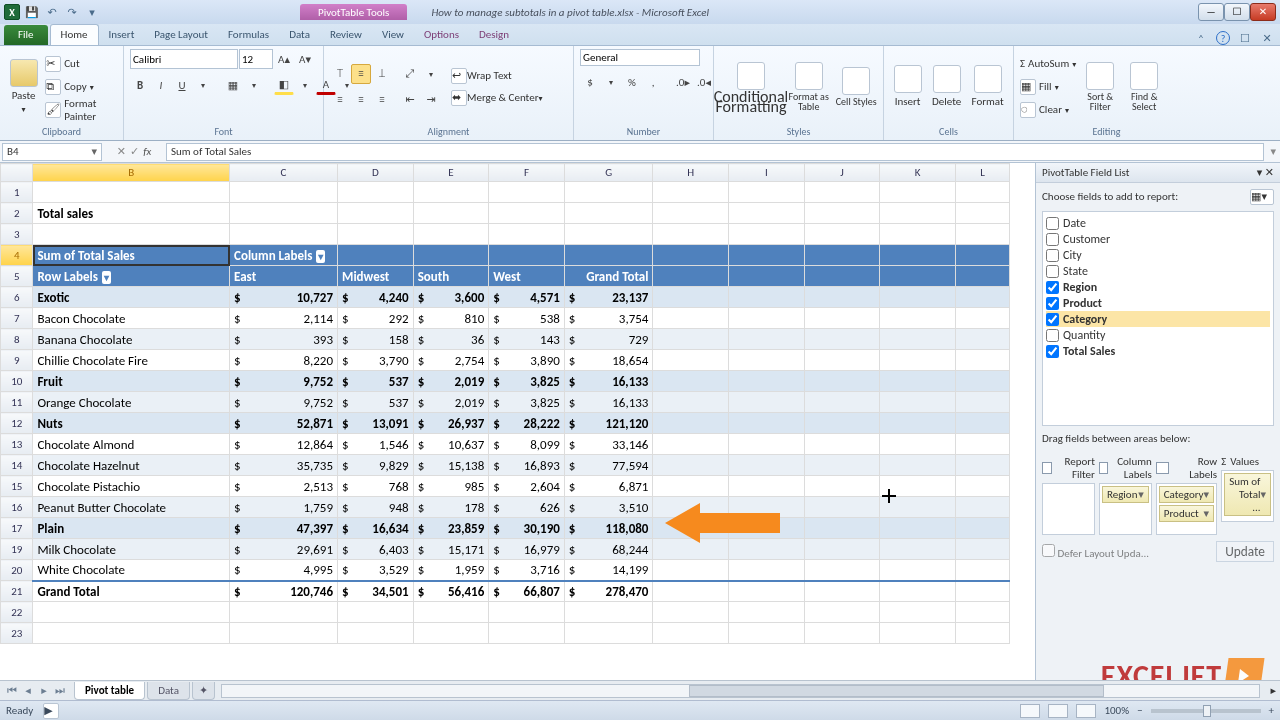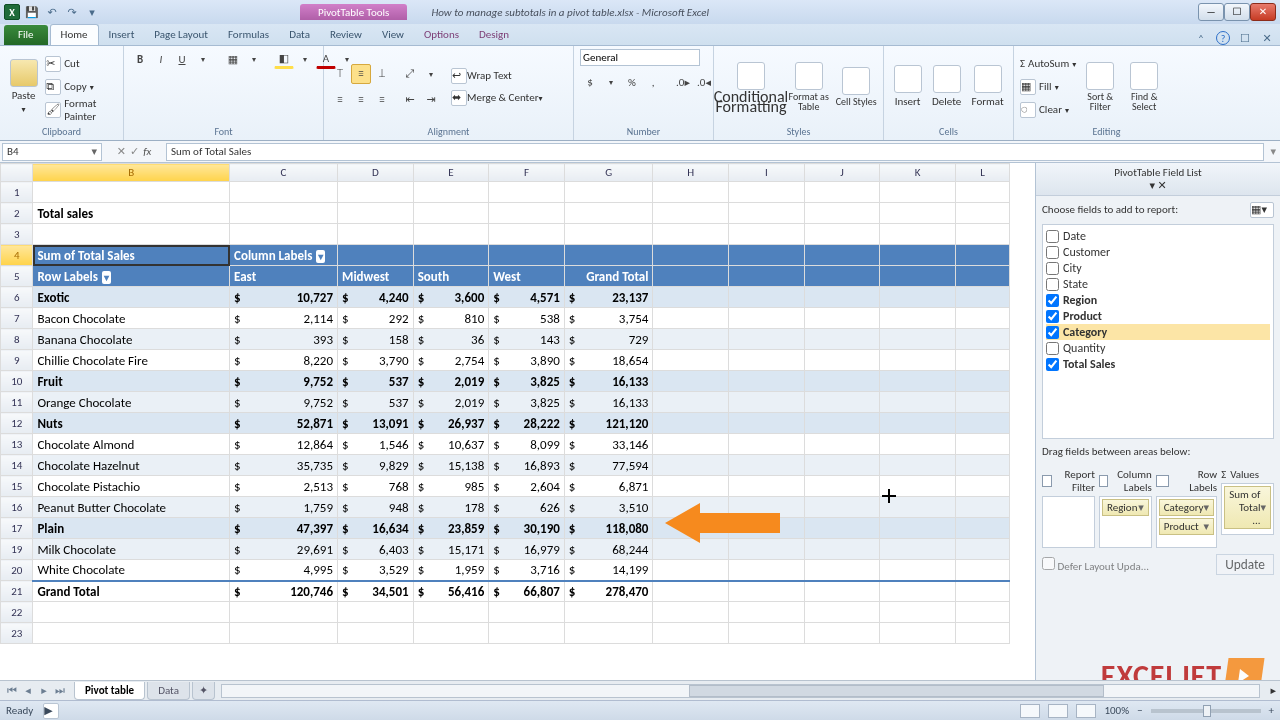--- a/index.html
+++ b/index.html
@@ -57,21 +57,21 @@
   td.indent { padding-left:18px; }
   tr.pvhdr td { background:#4f81bd; color:#fff; font-weight:bold;}
   tr.pvhdr td.filterdd::after { content:"▾"; font-size:10px; margin-left:4px; background:#fff; color:#4f81bd; padding:0 2px; border-radius:2px;}
   tr.sub td { background:#dae6f2; font-weight:bold; }
   tr.grand td { border-top:2px solid #4f81bd; font-weight:bold;}
   tr.grand td.money { border-top:2px solid #4f81bd; }
   tr.band td { background:#eaf0f6; }
   td.selected { background:#fff; outline:2px solid #333; outline-offset:-2px;}
   
   .fieldlist { width:245px; border-left:1px solid #b3c3d4; background:#eef2f6; display:flex; flex-direction:column; font-size:11px;}
-  .fieldlist .fl-title { background:linear-gradient(#f1f5fa,#dde5ee); padding:3px 6px; display:flex; align-items:center; justify-content:space-between; border-bottom:1px solid #c3cedb;flex-direction:column;}
+  .fieldlist .fl-title { background:linear-gradient(#f1f5fa,#dde5ee); padding:3px 6px; display:flex; align-items:center; justify-content:space-between; border-bottom:1px solid #c3cedb;}
   .fieldlist .fl-body { padding:6px; flex:1; display:flex; flex-direction:column; gap:6px;}
   .fl-body .caption { color:#333; margin-bottom:2px;}
   .field-box { background:#fff; border:1px solid #c3cedb; padding:3px; height:215px; overflow:auto;}
   .field-box label { display:flex; align-items:center; gap:4px; padding:1px 0; font-size:12px;}
   .field-box label.sel { background:#fce5a6; }
   .areas { display:grid; grid-template-columns:1fr 1fr 1fr 1fr; gap:4px;text-align:right; }
   .areas .area { }
   .areas .area .ah { display:flex; align-items:center; gap:4px; color:#333; font-size:11px; padding:2px 0;}
   .areas .area .ah .aicon{ width:14px; height:12px; border:1px solid #8a9aad; background:#fff;}
   .areas .area .ab { background:#fff; border:1px solid #c3cedb; height:52px; padding:2px; }
@@ -165,20 +165,26 @@
             <span class="ic16">🖌</span>
             <span>Format Painter</span>
           </div>
       </div>
     </div>
     <div class="g-title">Clipboard</div>
   </div>
 
   <div class="group" style="width:200px;">
     <div class="g-body" style="flex-direction:column;align-items:flex-start;gap:6px;">
+      <div class="btnrow">
+        <input class="fake" style="width: 108px;" value="Calibri">
+        <input class="fake" style="width: 34px;" value="12">
+        <span>A▴</span>
+        <span>A▾</span>
+      </div>
       <div class="btnrow">
         <span style="font-weight:bold;">B</span>
         <span style="font-style:italic;">I</span>
         <span style="text-decoration:underline;">U</span>
           <span style="font-size:8px;">▾</span>
         <span style="width:8px;"></span>
         <span>▦</span>
           <span style="font-size:8px;">▾</span>
         <span style="width:8px;"></span>
         <span style="border-bottom:3px solid #ffde4a;">◧</span>

